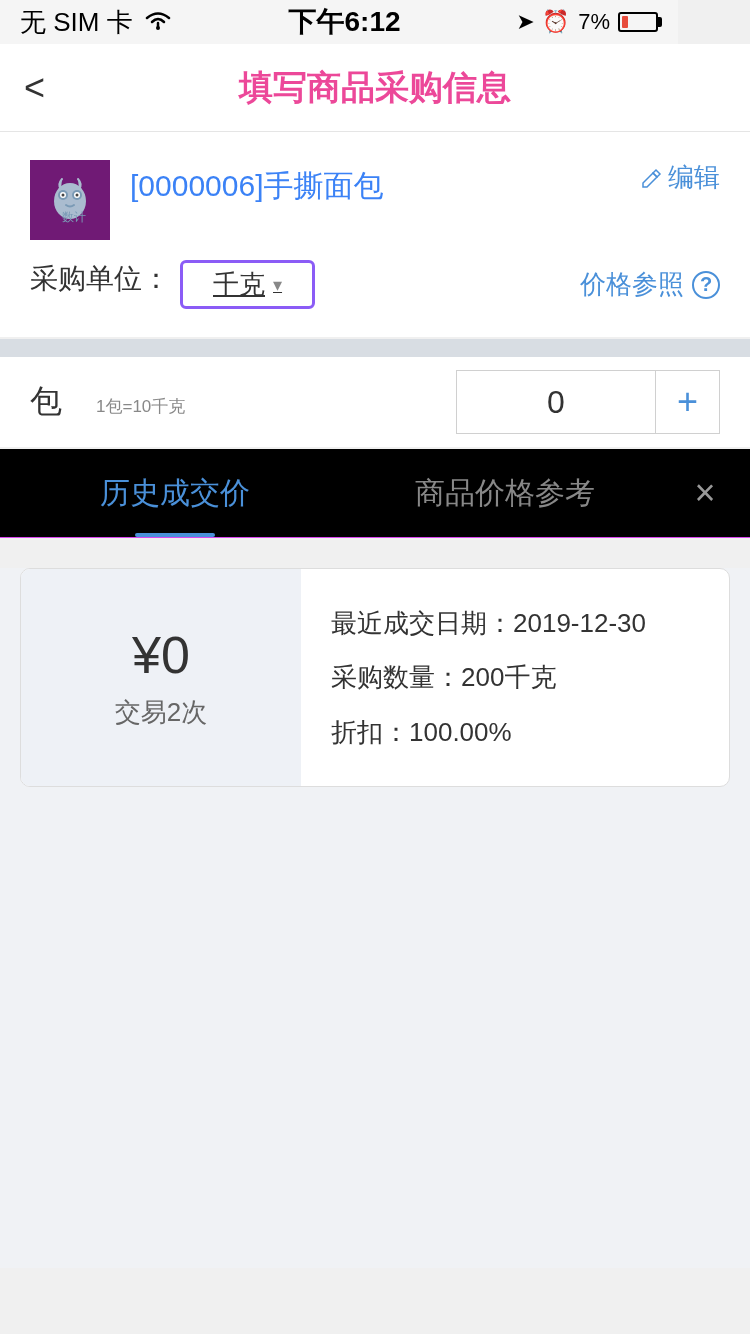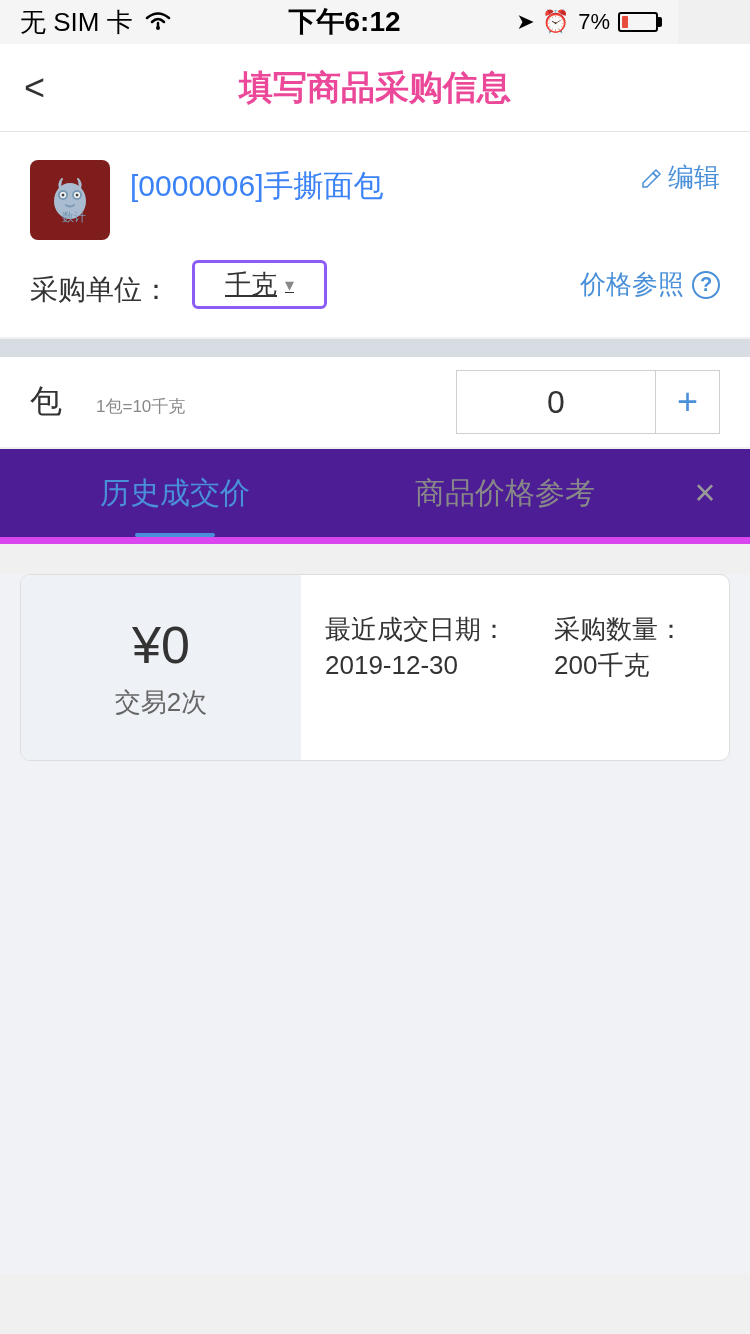--- a/index.html
+++ b/index.html
@@ -82,22 +82,22 @@
       margin-bottom: 20px;
     }
     .product-left {
       display: flex;
       align-items: flex-start;
       gap: 20px;
     }
     .product-image {
       width: 80px;
       height: 80px;
-      background: #7f1d1d;
-      border-radius: 8px;
+      background: #701a75;
+      border-radius: 0;
       display: flex;
       align-items: center;
       justify-content: center;
       flex-shrink: 0;
     }
     .owl-icon {
       font-size: 36px;
       color: #7a9ab5;
       line-height: 1;
     }
@@ -117,22 +117,22 @@
       cursor: pointer;
       flex-shrink: 0;
     }
     .product-bottom {
       display: flex;
       align-items: center;
       justify-content: space-between;
     }
     .unit-label {
       display: flex;
-      align-items: flex-end;
-      gap: 22px;
+      align-items: flex-start;
+      gap: 10px;
       font-size: 28px;
       color: #333;
     }
     .unit-select {
       display: flex;
       align-items: center;
       border: 3px solid #8b5cf6;
       border-radius: 6px;
       padding: 4px 30px;
       font-size: 26px;
@@ -219,22 +219,22 @@
       display: flex;
       align-items: center;
       justify-content: center;
       font-size: 36px;
       color: #4a90d9;
       cursor: pointer;
     }
 
     
     .tabs-section {
-      background: #4c1d95;
-      border-bottom: 7px solid #d946ef;
+      background: #000000;
+      border-bottom: 1px solid #d946ef;
     }
     .tabs-header {
       display: flex;
       align-items: center;
       justify-content: space-between;
       padding: 0 10px;
     }
     .tab-item {
       flex: 1;
       height: 88px;
@@ -294,23 +294,23 @@
       font-weight: 400;
       color: #333;
     }
     .price-transactions {
       font-size: 26px;
       color: #666;
       margin-top: 10px;
     }
     .price-card-right {
       flex: 1;
-      padding: 36px 24px;
-      display: flex;
-      flex-direction: row;
+      padding: 36px 30px;
+      display: flex;
+      flex-direction: column;
       gap: 18px;
     }
     .price-detail-row {
       font-size: 26px;
       color: #333;
       line-height: 1.4;
     }
 
     
     .content-area {
@@ -434,15 +434,16 @@
 <div class="content-area">
 
   <div class="price-card">
     <div class="price-card-left">
       <span class="price-amount">¥0</span>
       <span class="price-transactions">交易2次</span>
     </div>
     <div class="price-card-right">
       <div class="price-detail-row">最近成交日期：2019-12-30</div>
       <div class="price-detail-row">采购数量：200千克</div>
+      <div class="price-detail-row">折扣：100.00%</div>
     </div>
   </div>
 </div>
 
 </body></html>

